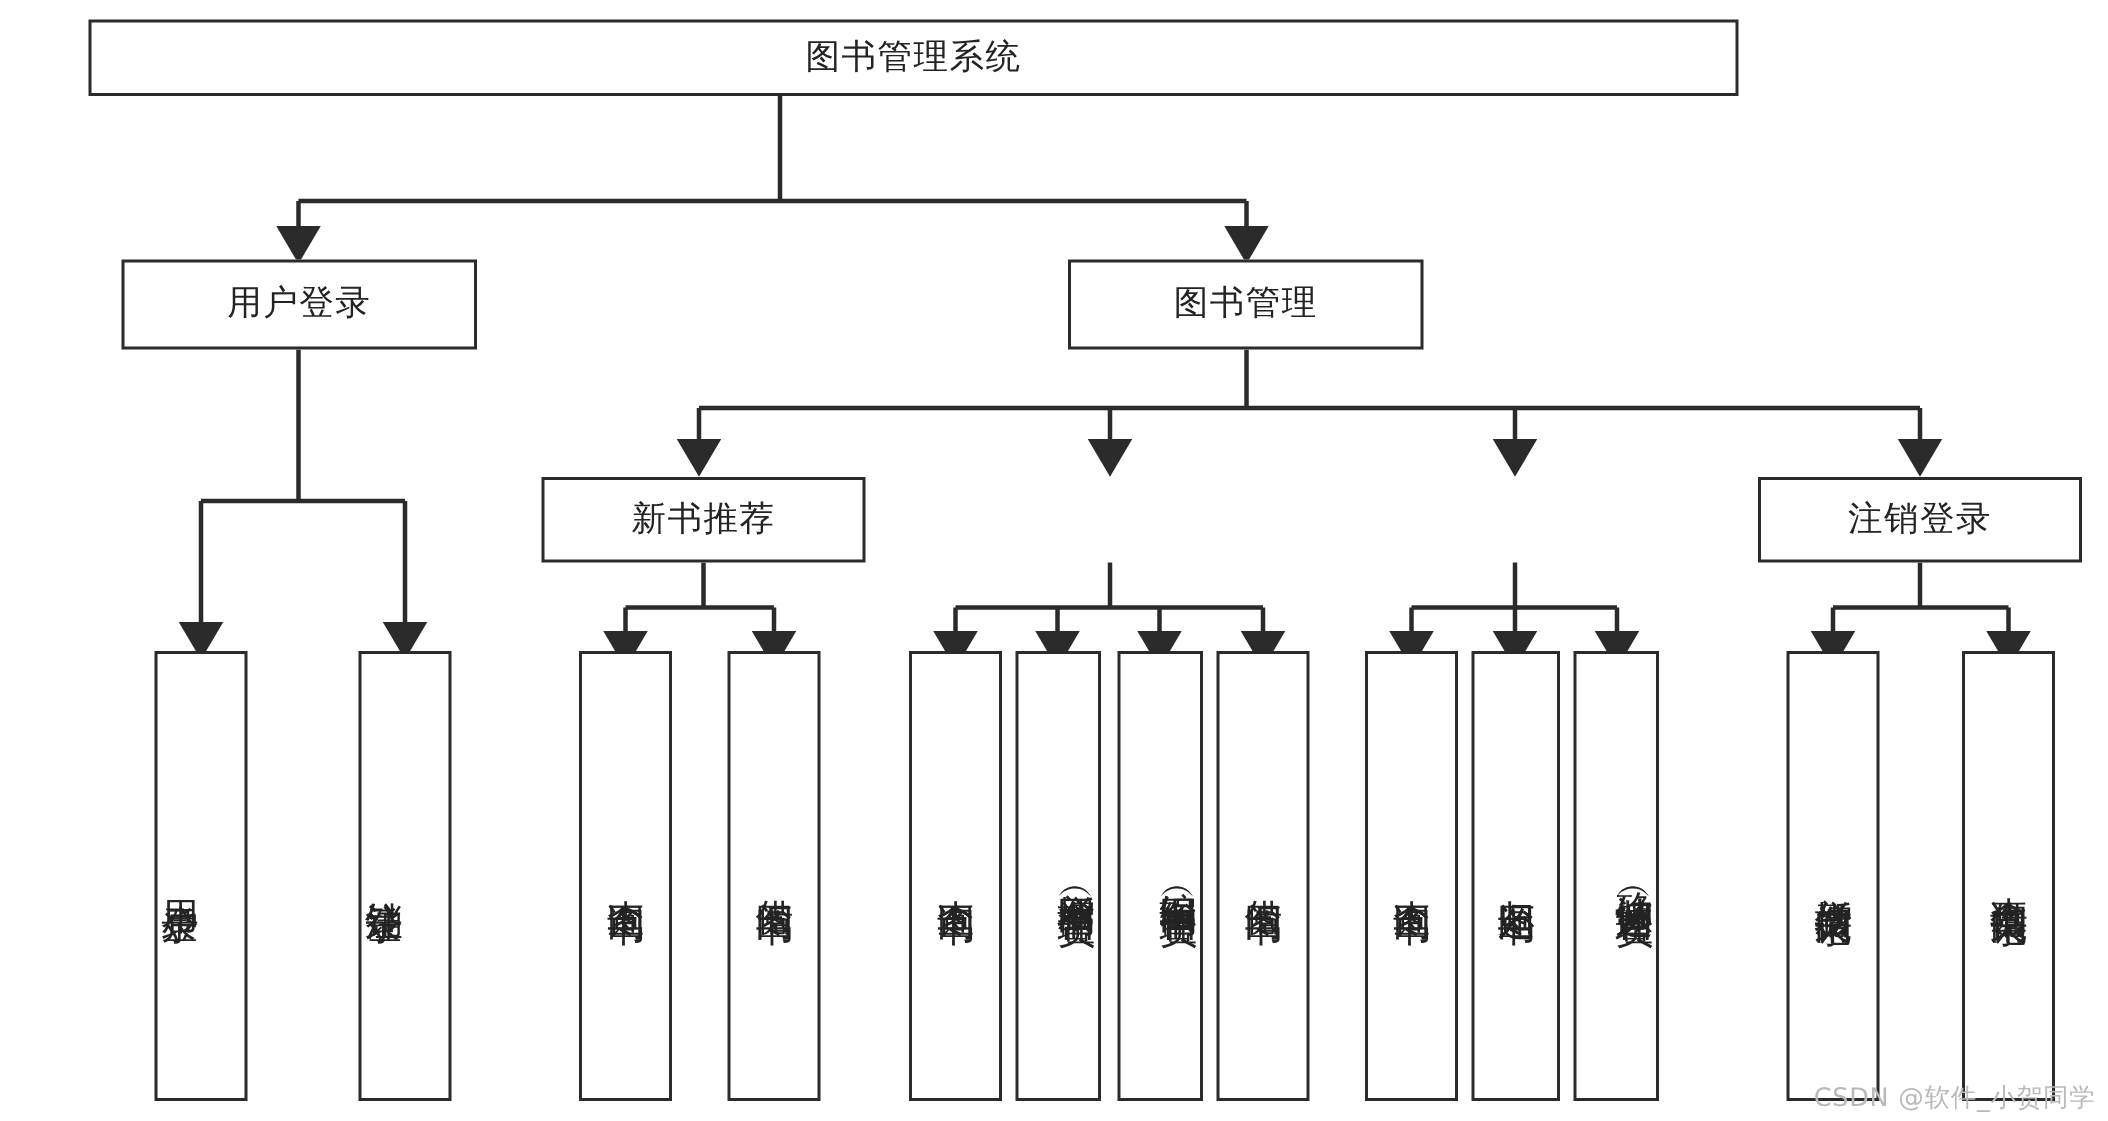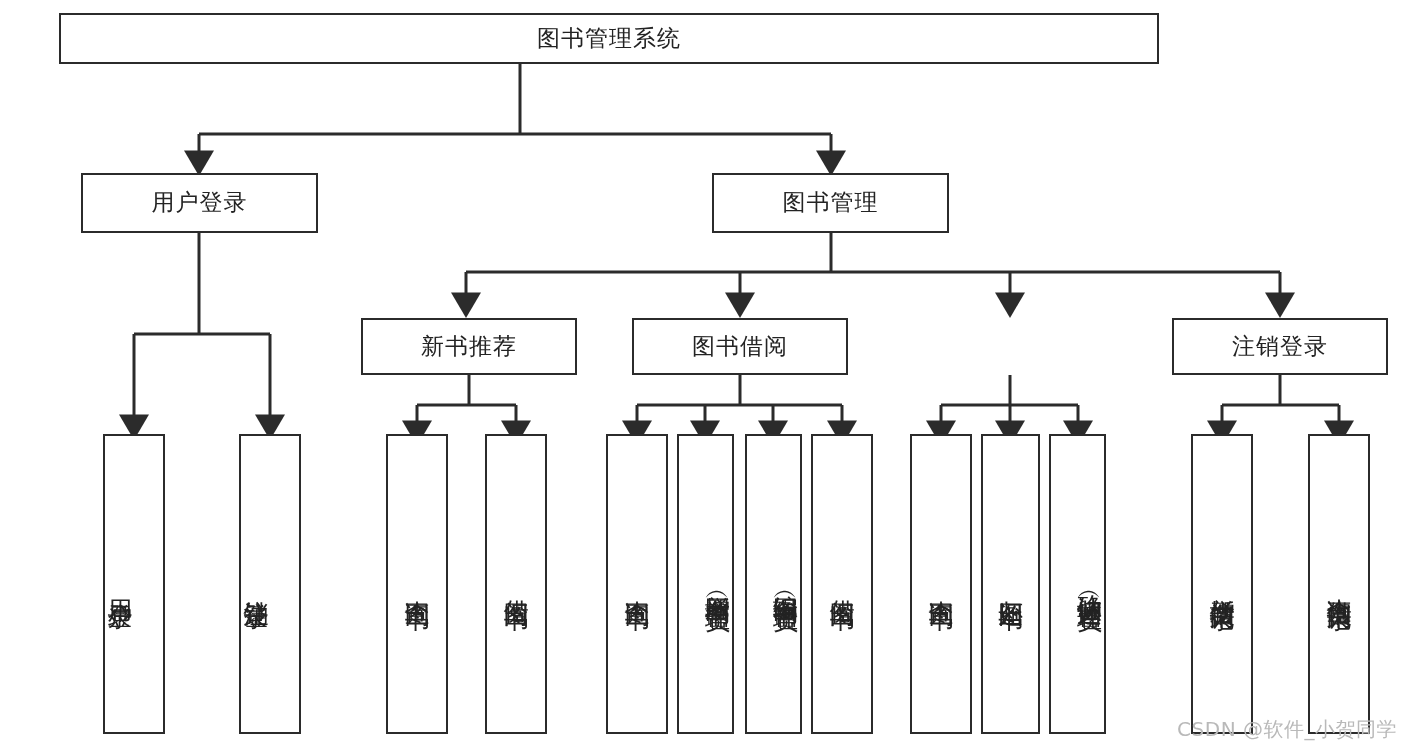--- a/index.html
+++ b/index.html
@@ -59,21 +59,21 @@
   .node.vert .vtext {
     display: block;
     writing-mode: vertical-rl;
     text-orientation: upright;
     white-space: nowrap;
   }
   #watermark {
     position: absolute;
     right: 8px;
     bottom: 4px;
-    font-size: 20px;
+    font-size: 17px;
     color: #b9b9b9;
     letter-spacing: 0.5px;
     white-space: nowrap;
     font-family: "DejaVu Sans", "Liberation Sans", sans-serif;
   }
 </style>
 </head>
 <body>
 
 <div id="canvas">
@@ -135,23 +135,20 @@
   <div class="node horiz" style="left:81px; top:173px; width:237px; height:60px;">
     <span>用户登录</span>
   </div>
   <div class="node horiz" style="left:712px; top:173px; width:237px; height:60px;">
     <span>图书管理</span>
   </div>
 
   <div class="node horiz" style="left:361px; top:318px; width:216px; height:57px;">
     <span>新书推荐</span>
   </div>
-  <div class="node horiz" style="left:632px; top:318px; width:216px; height:57px;">
-    <span>图书借阅</span>
-  </div>
   <div class="node horiz" style="left:1172px; top:318px; width:216px; height:57px;">
     <span>注销登录</span>
   </div>
 
   <div class="node vert anchor-bottom" style="left:103px; top:434px; width:62px; height:300px;">
     <span class="vtext">用户登录</span>
   </div>
   <div class="node vert anchor-bottom" style="left:239px; top:434px; width:62px; height:300px;">
     <span class="vtext">注销登录</span>
   </div>

